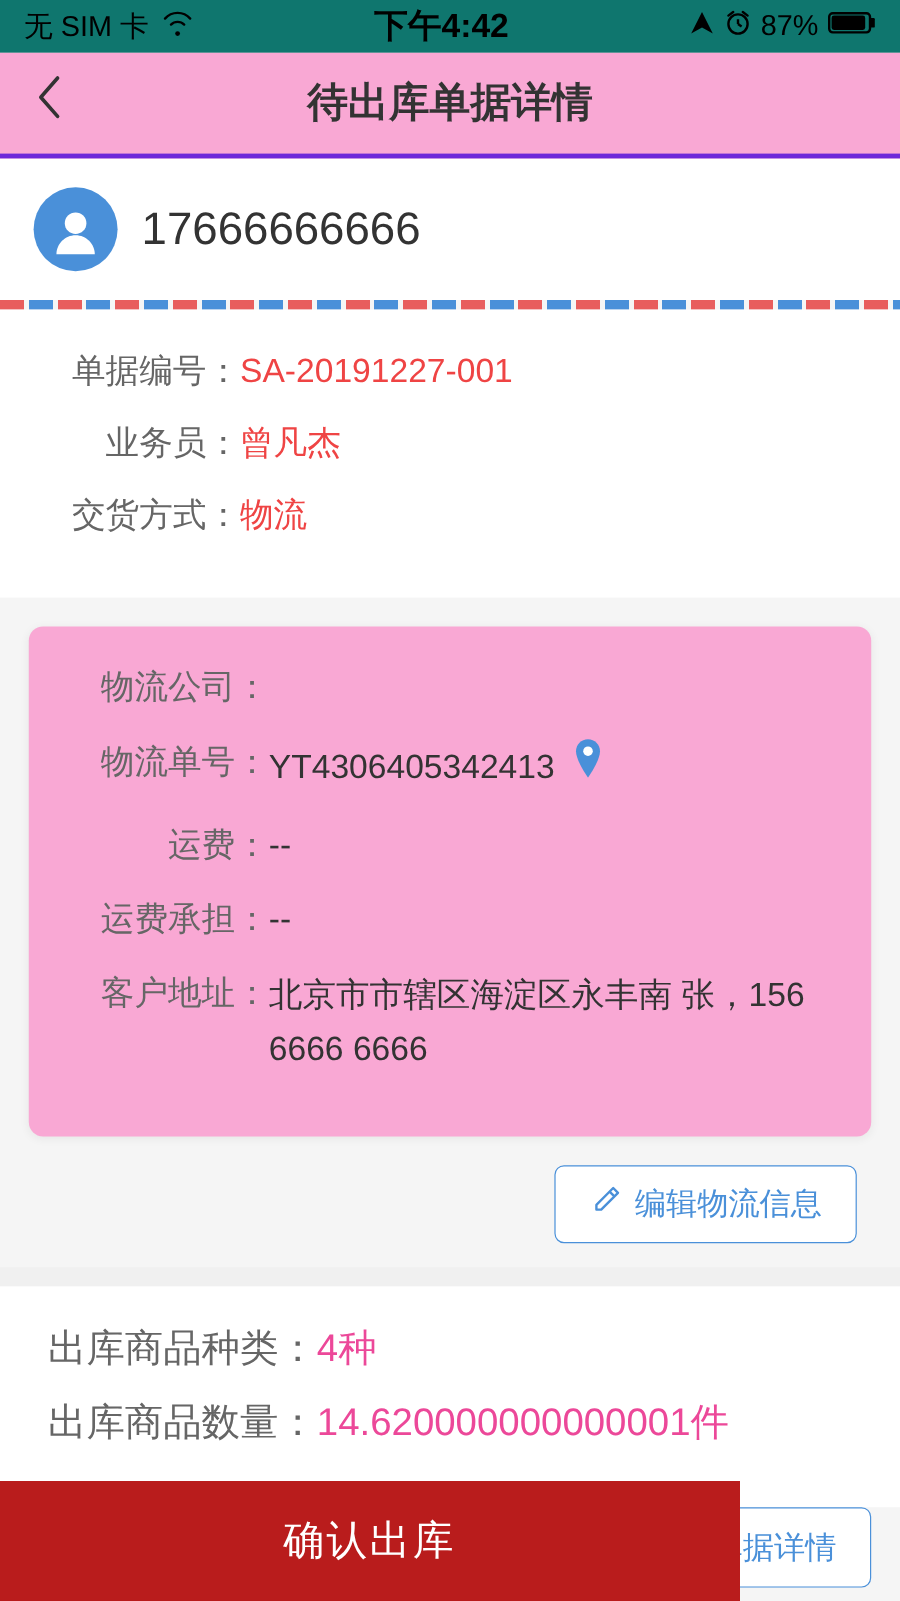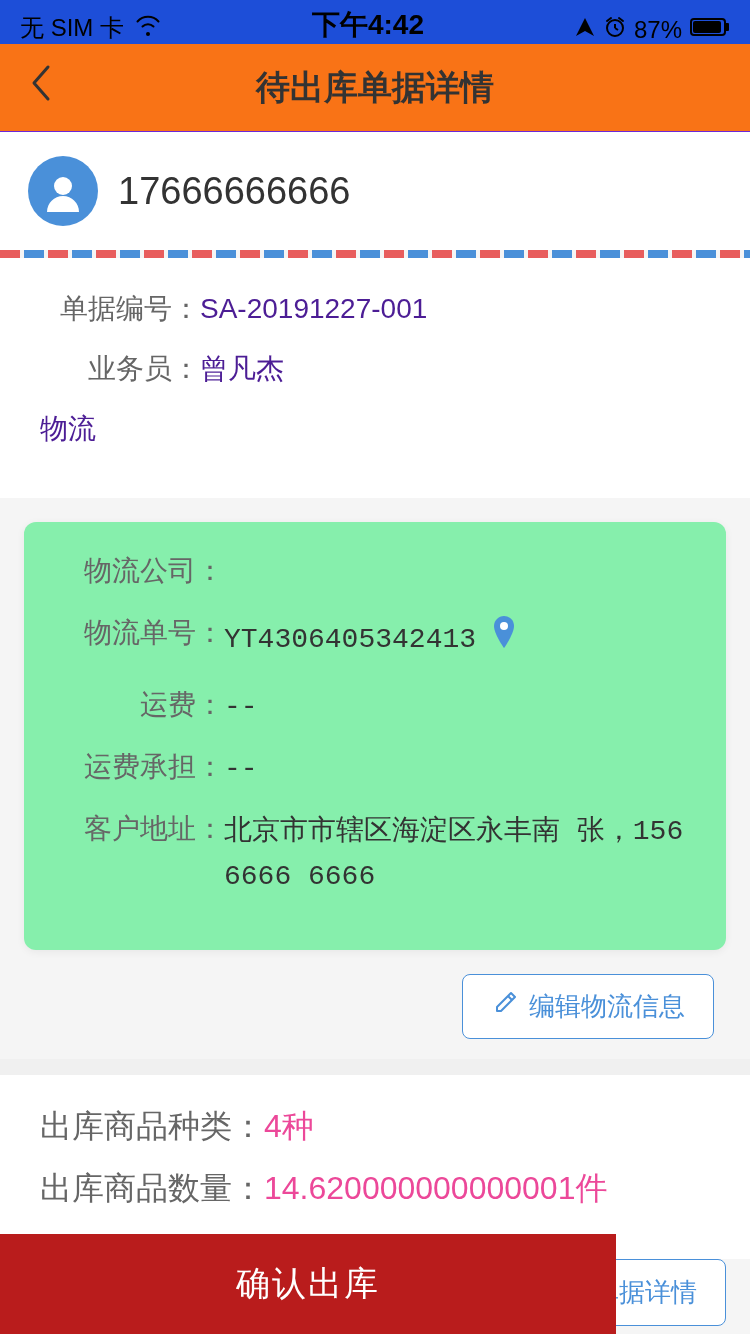--- a/index.html
+++ b/index.html
@@ -8,41 +8,41 @@
       width: 750px;
       min-height: 1334px;
       font-family: -apple-system, "PingFang SC", "Helvetica Neue", Arial, sans-serif;
       background: #f5f5f5;
       font-size: 28px;
       color: #333;
     }
 
     
     .status-bar {
-      background: #1d4ed8;
+      background: #0f766e;
       height: 44px;
       display: flex;
-      align-items: flex-end;
+      align-items: center;
       justify-content: space-between;
       padding: 0 20px;
       font-size: 24px;
       color: #000;
     }
     .status-left { display: flex; align-items: center; gap: 10px; }
     .status-right { display: flex; align-items: center; gap: 8px; }
 
     
     .nav-bar {
-      background: #f97316;
+      background: #f9a8d4;
       height: 88px;
       display: flex;
       align-items: center;
       justify-content: center;
       position: relative;
-      border-bottom: 1px solid #6d28d9;
+      border-bottom: 4px solid #6d28d9;
     }
     .nav-back {
       position: absolute;
       left: 28px;
       font-size: 40px;
       color: #333;
       cursor: pointer;
     }
     .nav-title {
       font-size: 34px;
@@ -100,32 +100,31 @@
       font-size: 28px;
       line-height: 1.5;
     }
     .info-label {
       color: #666;
       min-width: 160px;
       text-align: right;
       flex-shrink: 0;
     }
     .info-value {
-      color: #4c1d95;
+      color: #ef4444;
       flex: 1;
     }
 
     
     .logistics-card {
       margin: 24px 24px;
-      background: #86efac;
+      background: #f9a8d4;
       border-radius: 12px;
       padding: 30px 40px;
       box-shadow: 0 2px 8px rgba(0,0,0,0.06);
-      font-family: Liberation Mono, monospace;
     }
     .logistics-row {
       display: flex;
       align-items: flex-start;
       margin-bottom: 20px;
       font-size: 28px;
       line-height: 1.5;
     }
     .logistics-label {
       color: #666;
@@ -303,20 +302,21 @@
 <div class="info-section">
   <div class="info-row">
     <span class="info-label">单据编号：</span>
     <span class="info-value">SA-20191227-001</span>
   </div>
   <div class="info-row">
     <span class="info-label">业务员：</span>
     <span class="info-value">曾凡杰</span>
   </div>
   <div class="info-row">
+    <span class="info-label">交货方式：</span>
     <span class="info-value">物流</span>
   </div>
 </div>
 
 <div class="logistics-card">
   <div class="logistics-row">
     <span class="logistics-label">物流公司：</span>
   </div>
   <div class="logistics-row">
     <span class="logistics-label">物流单号：</span>

